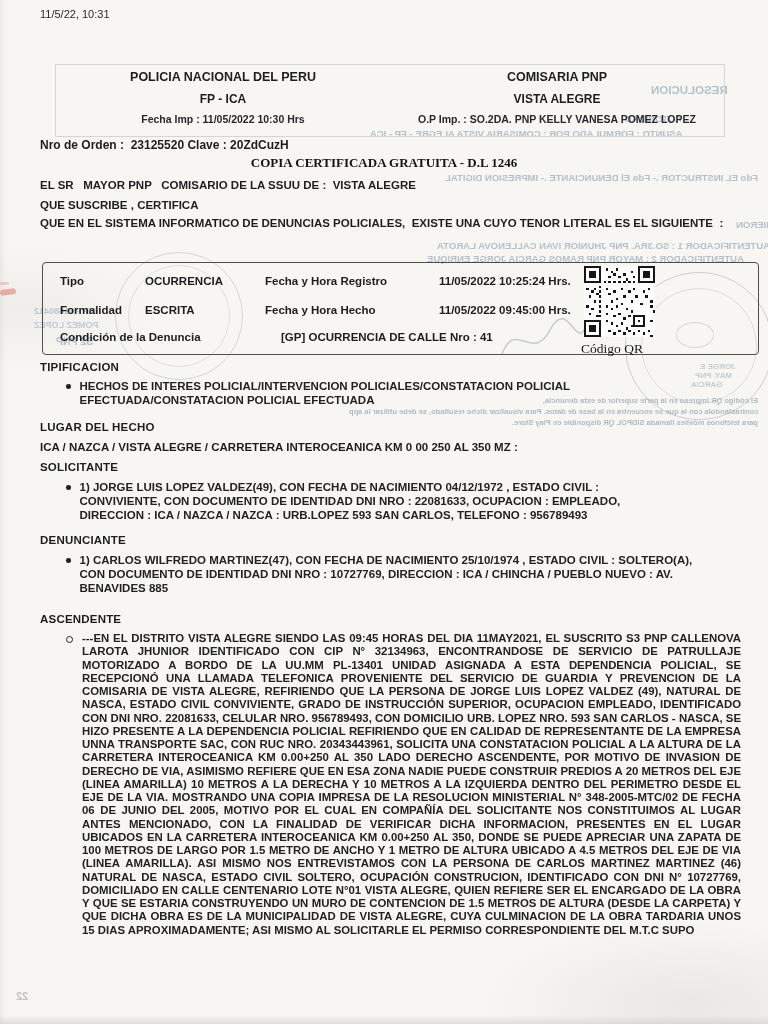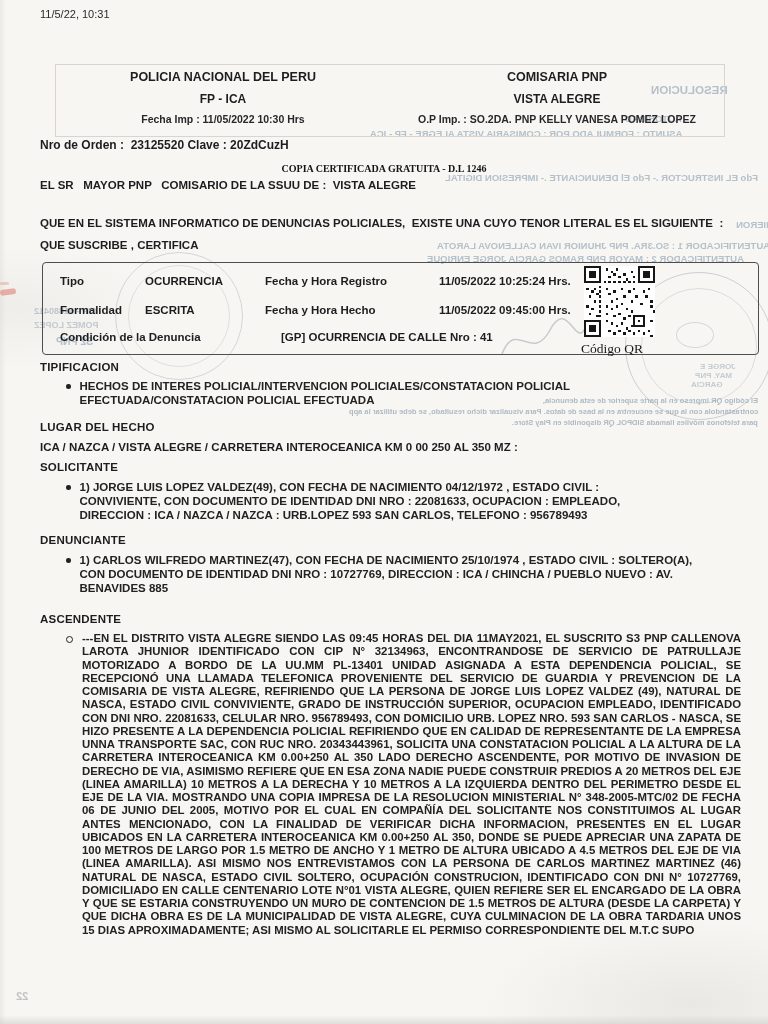--- a/index.html
+++ b/index.html
@@ -20,23 +20,23 @@
   .ts{left:40px;top:8px;font-size:11px;color:#2a2a2c;}
 
   
   .hdr-box{left:55px;top:64px;width:668px;height:71px;border:1px solid #d8d5d0;display:flex;}
   .hdr-col{flex:1;text-align:center;padding-top:5px;}
   .hdr-l1{font-size:12.5px;font-weight:700;}
   .hdr-l2{font-size:12px;font-weight:700;margin-top:8px;}
   .hdr-l3{font-size:10.5px;font-weight:700;margin-top:7px;color:#28282a;}
   .order-line{left:40px;top:138px;font-size:12px;font-weight:700;}
 
-  .doc-title{left:0;top:163px;width:768px;text-align:center;font-family:"Liberation Serif", serif;font-size:10px;font-weight:700;color:#141416;}
+  .doc-title{left:0;top:155px;width:768px;text-align:center;font-family:"Liberation Serif", serif;font-size:13px;font-weight:700;color:#141416;}
   .cert{left:40px;font-size:11.5px;font-weight:700;line-height:14px;}
-  .cert1{top:178px;} .cert2{top:198px;margin-top:40px;} .cert3{top:216px;width:700px;}
+  .cert1{top:178px;} .cert2{top:198px;} .cert3{top:216px;width:700px;}
 
   
   .sum-box{left:42px;top:262px;width:715px;height:91px;border:1.5px solid #4e4e50;border-radius:4px;}
   .srow{position:absolute;left:0;width:100%;height:16px;}
   .r1{top:12px;} .r2{top:41px;} .r3{top:68px;}
   .s-lab{position:absolute;left:17px;font-size:11.5px;font-weight:700;}
   .s-val{position:absolute;left:102px;font-size:11.5px;font-weight:700;}
   .s-lab2{position:absolute;left:222px;font-size:11.5px;font-weight:700;}
   .s-val2{position:absolute;left:396px;font-size:11.5px;font-weight:700;}
   .r3 .s-val2{left:222px;padding-left:16px;}

